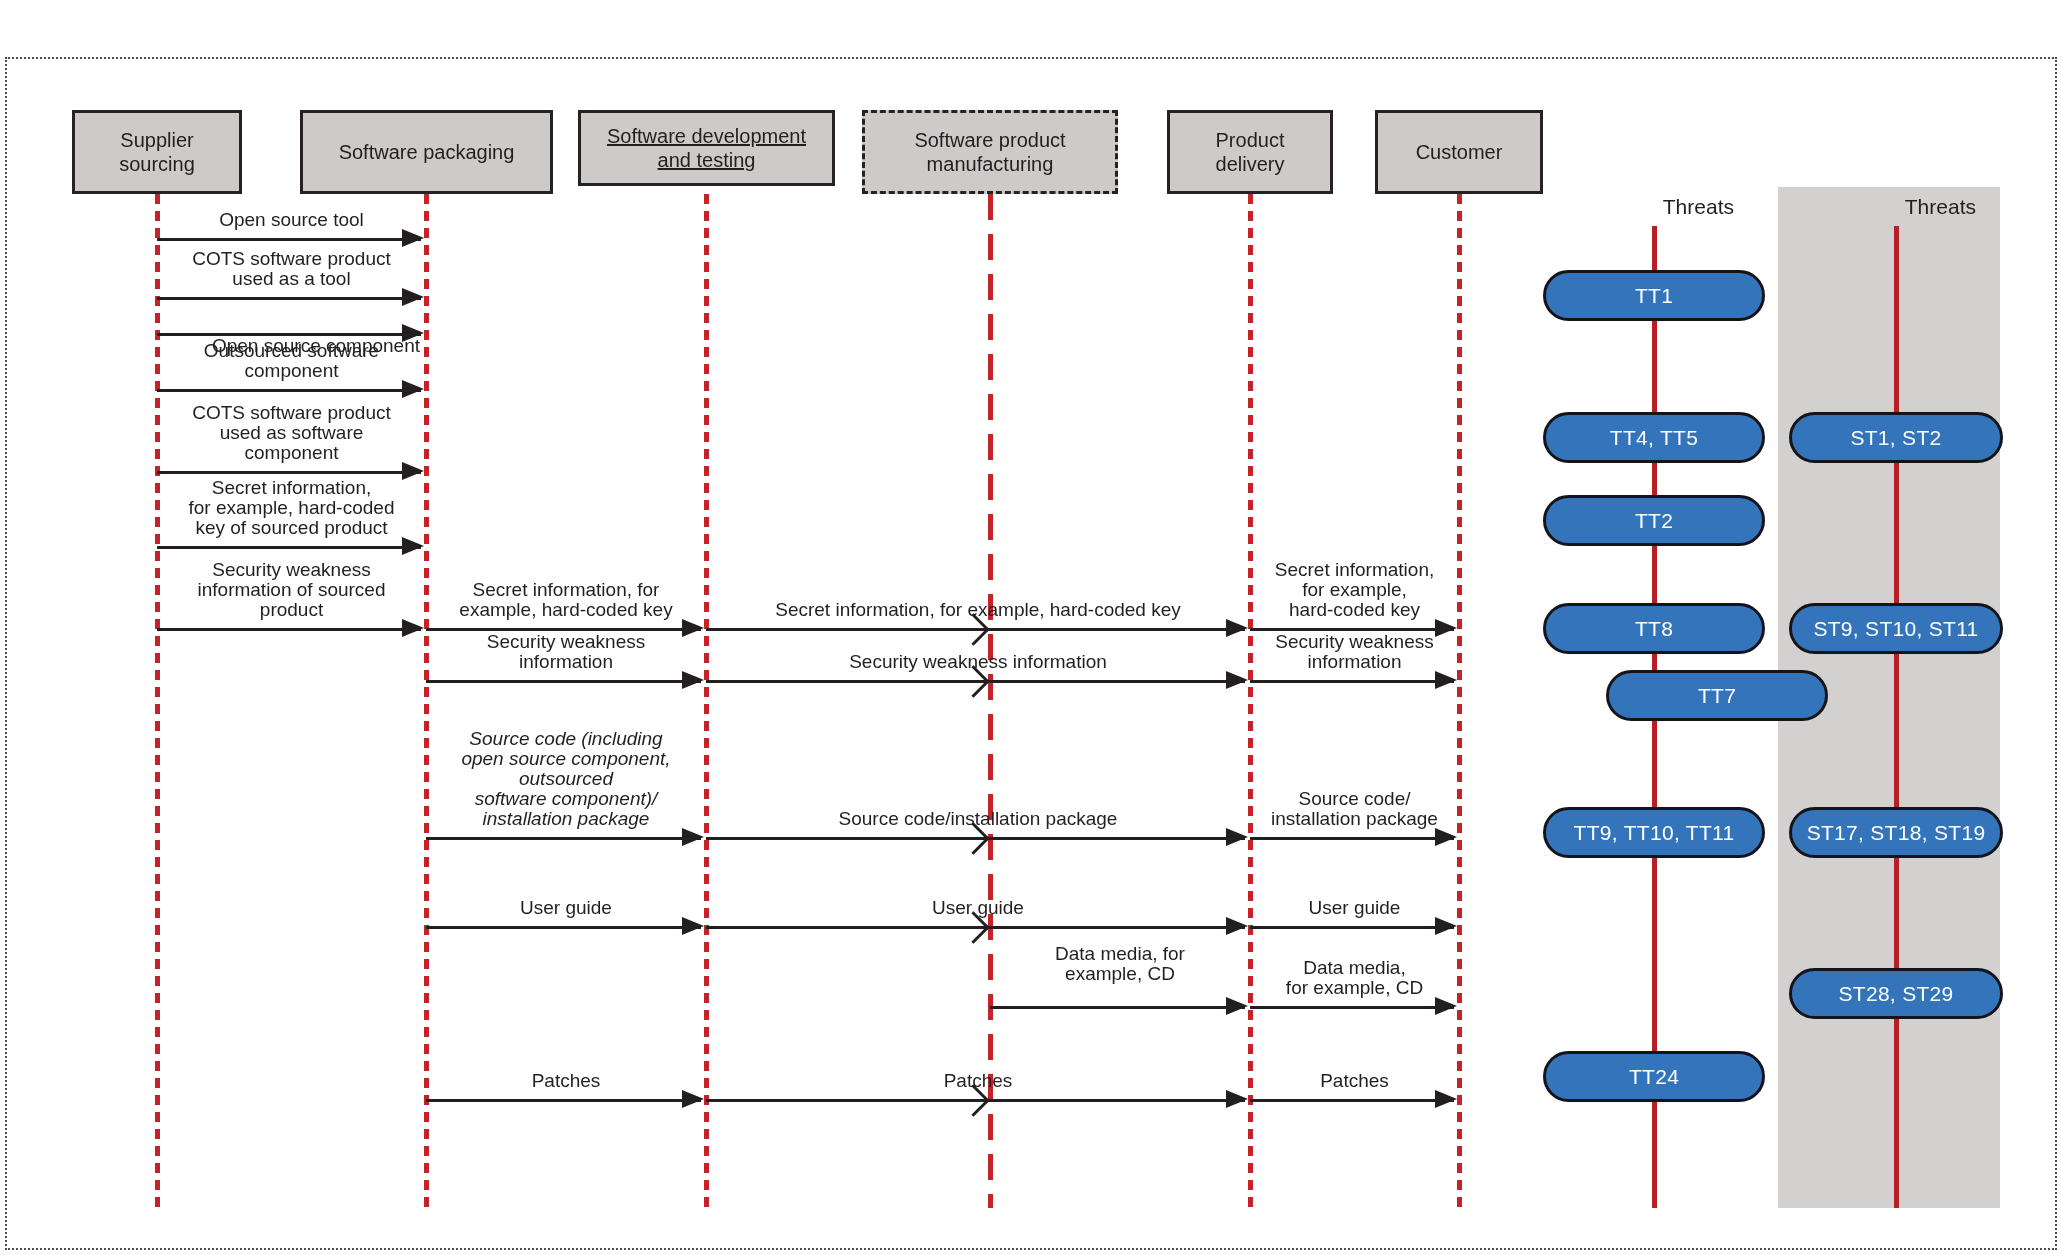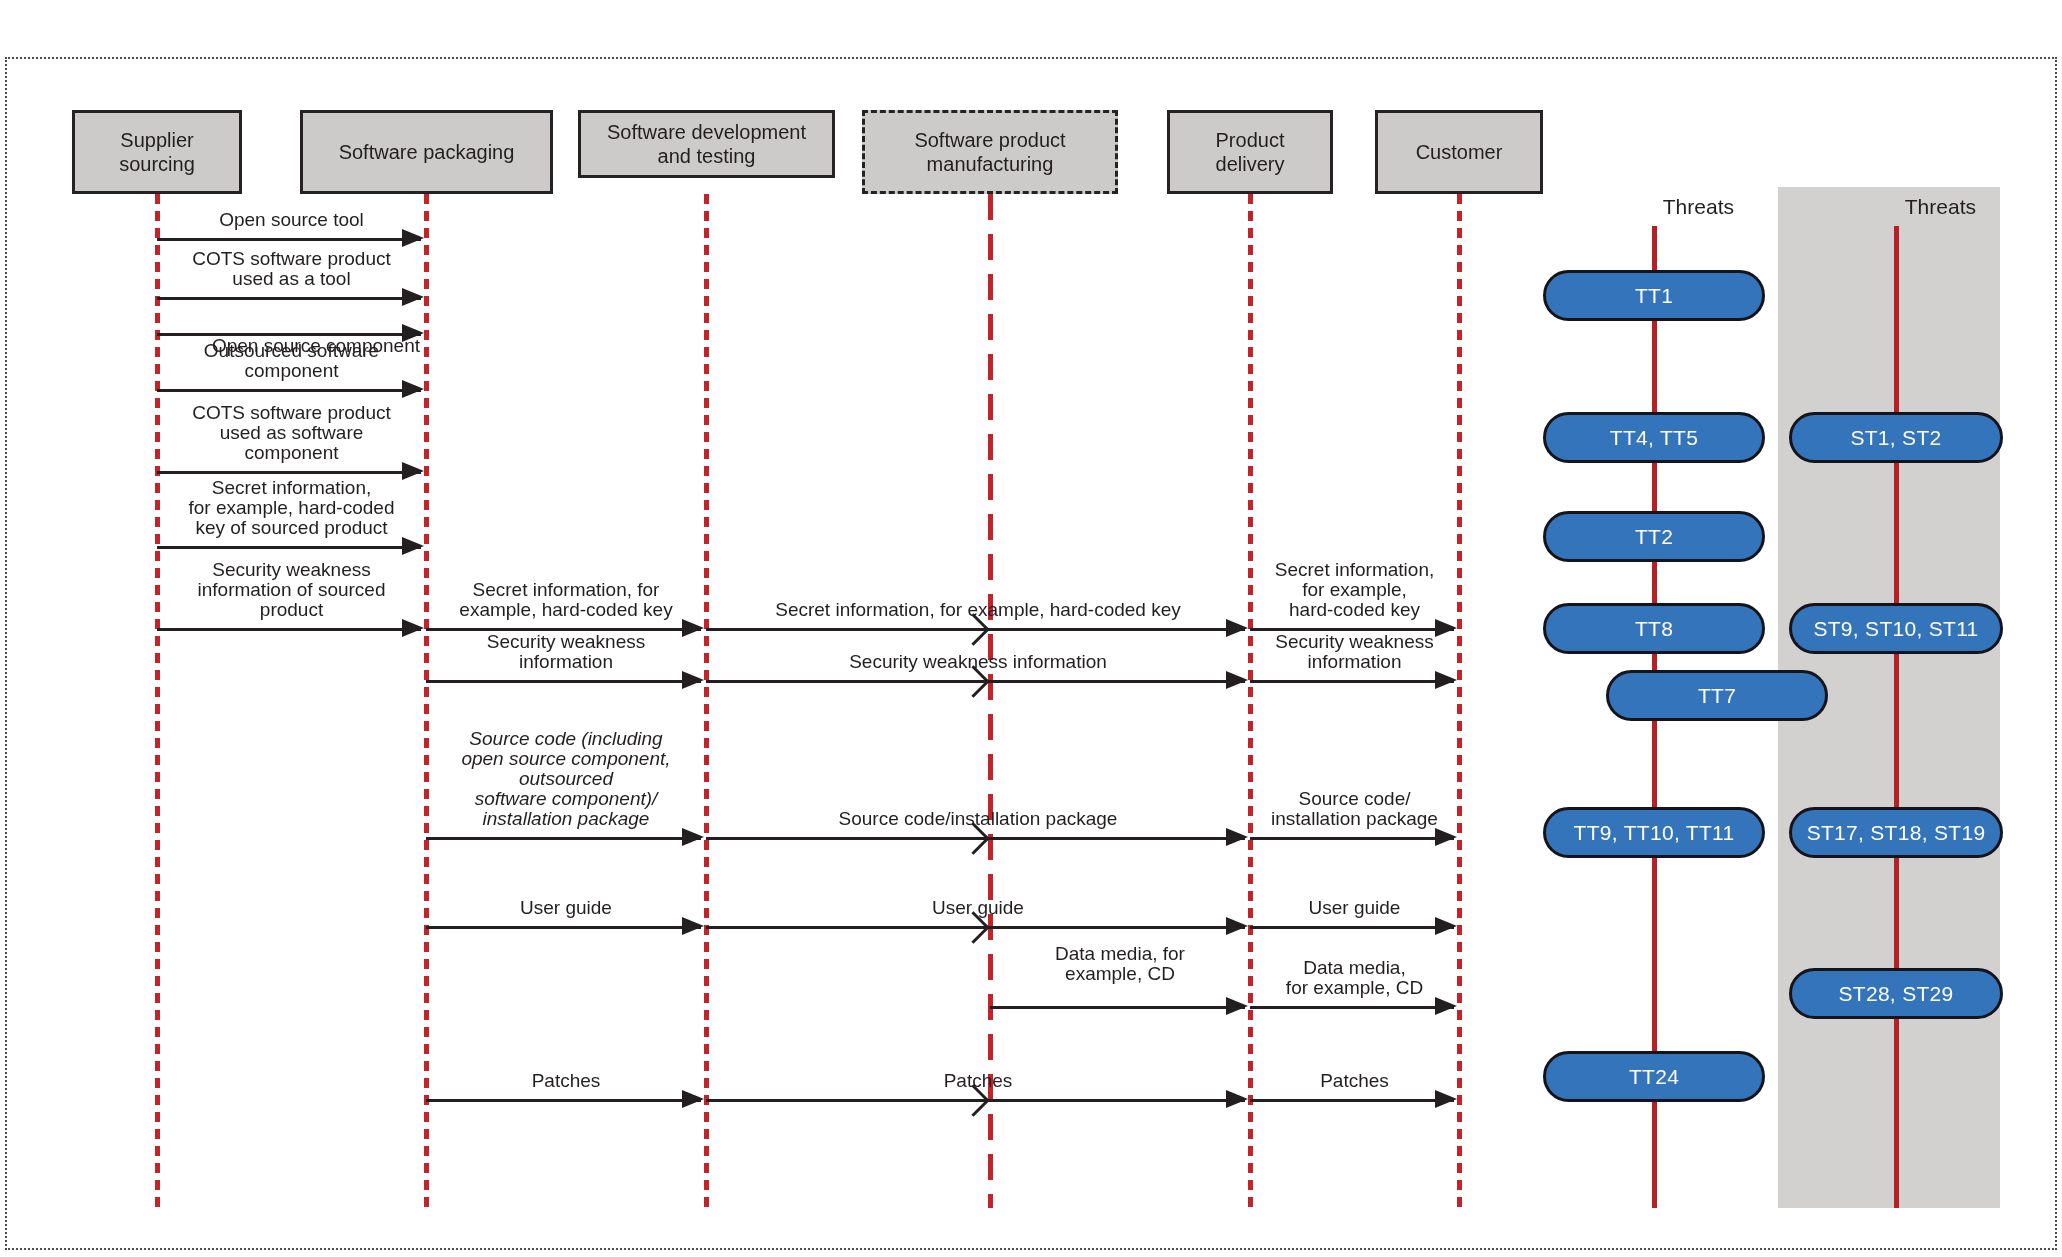--- a/index.html
+++ b/index.html
@@ -35,21 +35,21 @@
       <div class="lifeline" style="left: 424px; top: 194px; height: 1014px;"></div>
       <div class="lifeline" style="left: 704px; top: 194px; height: 1014px;"></div>
       <div class="lifeline long" style="left: 988px; top: 194px; height: 1014px;"></div>
       <div class="lifeline" style="left: 1248px; top: 194px; height: 1014px;"></div>
       <div class="lifeline" style="left: 1457px; top: 194px; height: 1014px;"></div>
     </div>
   <div id="actors">
       <div class="actor-box" style="left: 72px; top: 110px; width: 170px; height: 84px;">Supplier
 sourcing</div>
       <div class="actor-box" style="left: 300px; top: 110px; width: 253px; height: 84px;">Software packaging</div>
-      <div class="actor-box" style="left: 578px; top: 110px; width: 257px; height: 68px;">Software development
+      <div class="actor-box" style="left: 578px; top: 110px; width: 257px; height: 76px; text-decoration: underline;">Software development
 and testing</div>
       <div class="actor-box dashed" style="left: 862px; top: 110px; width: 256px; height: 84px;">Software product
 manufacturing</div>
       <div class="actor-box" style="left: 1167px; top: 110px; width: 166px; height: 84px;">Product
 delivery</div>
       <div class="actor-box" style="left: 1375px; top: 110px; width: 168px; height: 84px;">Customer</div>
     </div>
   <div id="messages">
       <div class="mline" style="left: 157px; top: 238px; width: 264px;"></div>
       <div class="ah" style="left: 402px; top: 229px;"></div>
@@ -147,21 +147,21 @@
       <div class="msg-label" style="left: 712px; width: 532px; bottom: 166px;">Patches</div>
       <div class="mline" style="left: 1250px; top: 1099px; width: 204px;"></div>
       <div class="ah" style="left: 1435px; top: 1090px;"></div>
       <div class="msg-label" style="left: 1256px; width: 197px; bottom: 166px;">Patches</div>
     </div>
   <div id="lanes">
       <div class="threat-title" style="left: 1574px; top: 195px;">Threats</div>
       <div class="threat-line" style="left: 1652px; top: 226px; height: 982px;"></div>
       <div class="pill" style="left: 1543px; top: 270px; width: 222px;">TT1</div>
       <div class="pill" style="left: 1543px; top: 412px; width: 222px;">TT4, TT5</div>
-      <div class="pill" style="left: 1543px; top: 511px; width: 222px;">TT2</div>
+      <div class="pill" style="left: 1543px; top: 495px; width: 222px;">TT2</div>
       <div class="pill" style="left: 1543px; top: 603px; width: 222px;">TT8</div>
       <div class="pill" style="left: 1606px; top: 670px; width: 222px;">TT7</div>
       <div class="pill" style="left: 1543px; top: 807px; width: 222px;">TT9, TT10, TT11</div>
       <div class="pill" style="left: 1543px; top: 1051px; width: 222px;">TT24</div>
       <div class="threat-title" style="left: 1816px; top: 195px;">Threats</div>
       <div class="threat-line" style="left: 1894px; top: 226px; height: 982px;"></div>
       <div class="pill" style="left: 1789px; top: 412px; width: 214px;">ST1, ST2</div>
       <div class="pill" style="left: 1789px; top: 603px; width: 214px;">ST9, ST10, ST11</div>
       <div class="pill" style="left: 1789px; top: 807px; width: 214px;">ST17, ST18, ST19</div>
       <div class="pill" style="left: 1789px; top: 968px; width: 214px;">ST28, ST29</div>

